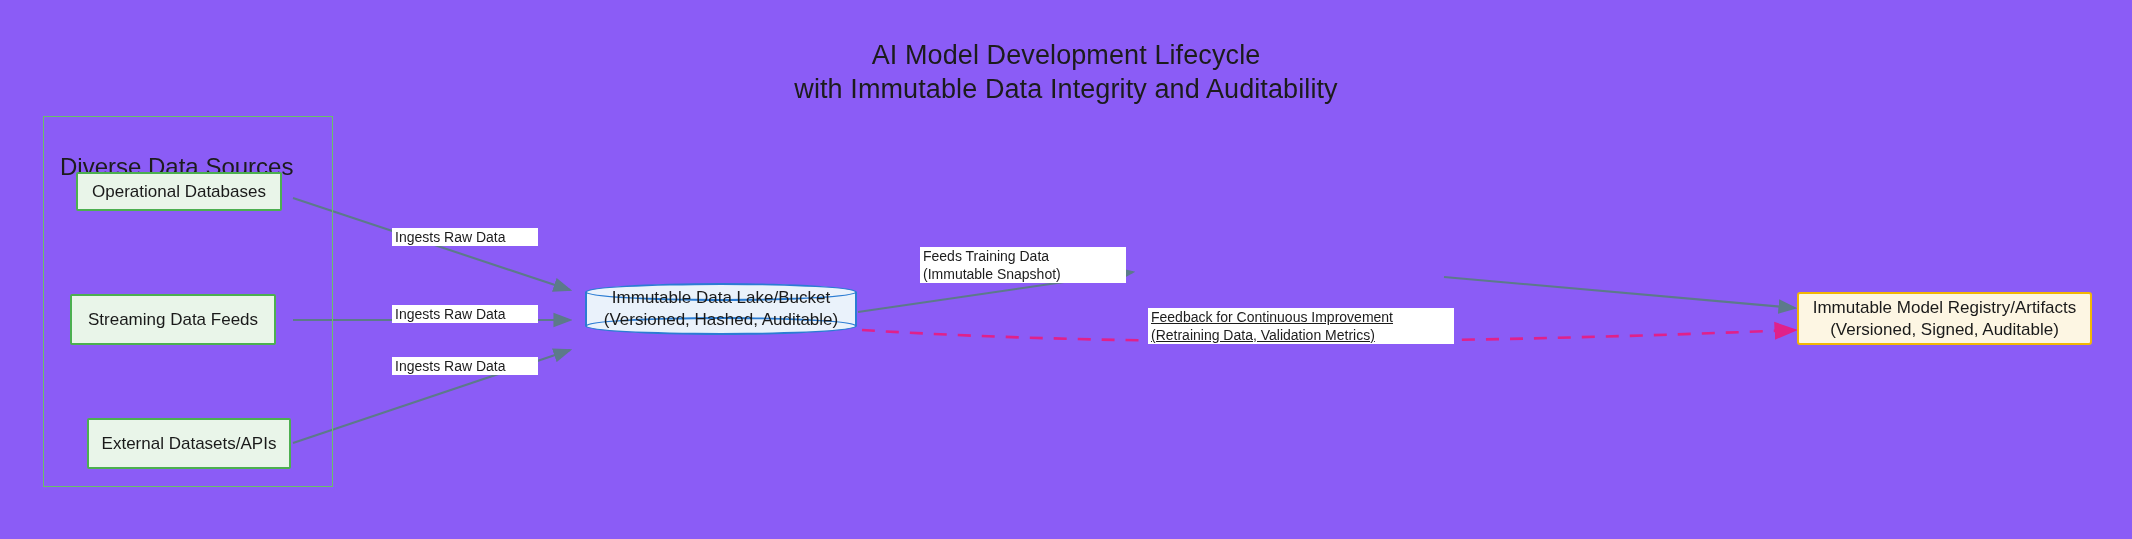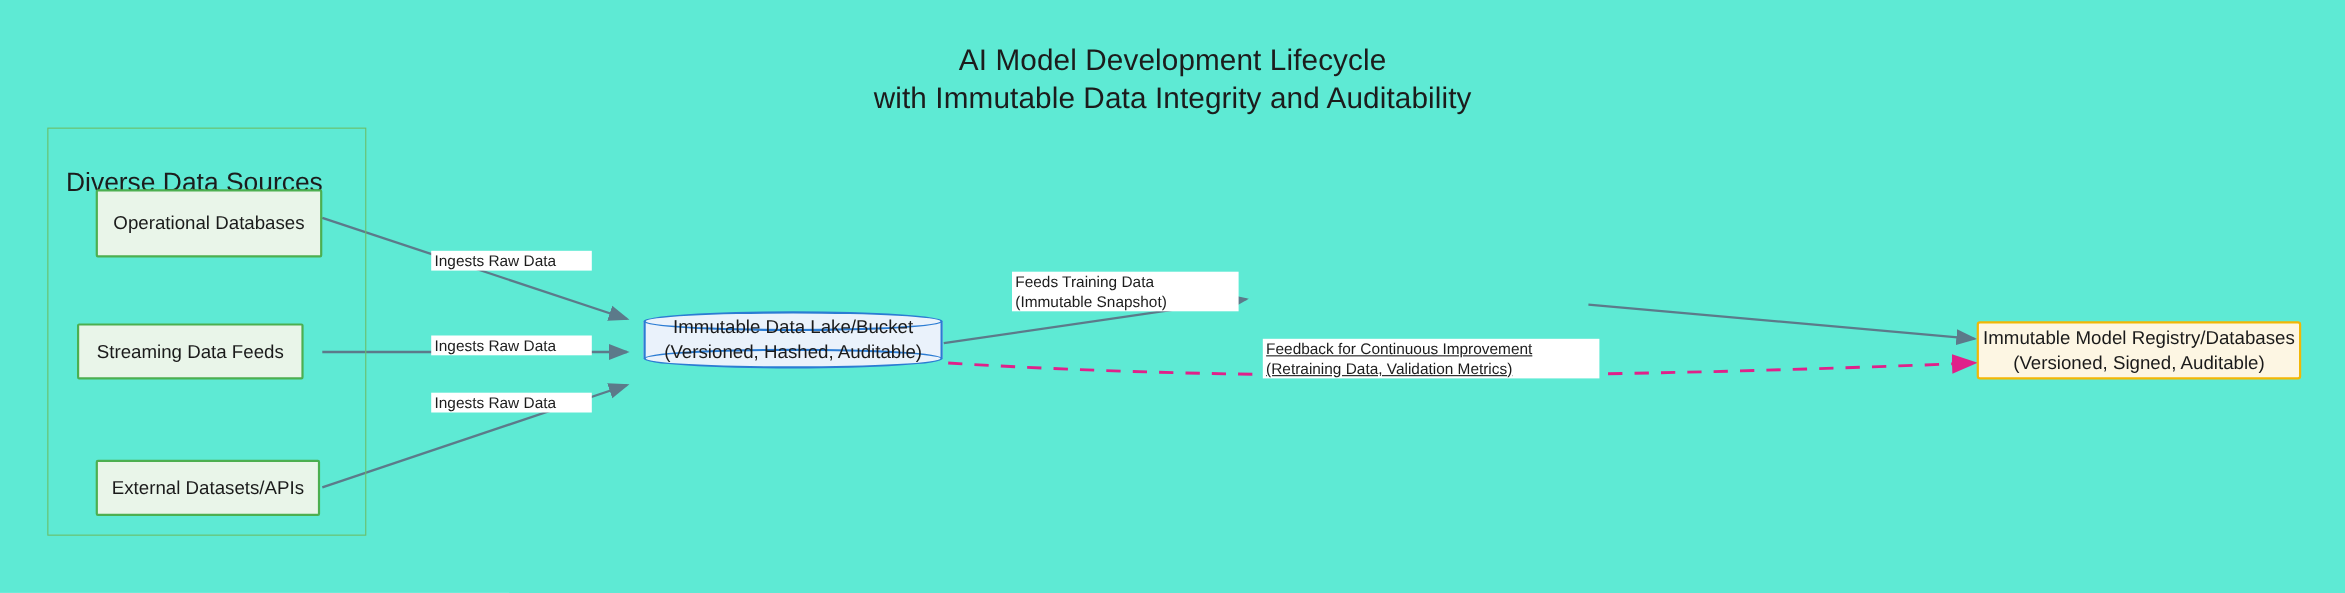--- a/index.html
+++ b/index.html
@@ -8,21 +8,21 @@
     background: #ffffff;
   }
   body {
     font-family: "Liberation Sans", sans-serif;
     color: #1f1f1f;
   }
   #canvas {
     position: relative;
     width: 2132px;
     height: 539px;
-    background: #5eead4;
+    background: #8b5cf6;
     overflow: hidden;
   }
 
   
   #diagram-title {
     position: absolute;
     left: 0;
     top: 38px;
     width: 2132px;
     text-align: center;
@@ -181,21 +181,21 @@
 
     <path d="M 1444 277 L 1795 308" fill="none" stroke="#5c7a8a" stroke-width="2.1" marker-end="url(#arrow-solid)"></path>
 
     <path d="M 862 330 C 1150 348, 1500 342, 1795 330" fill="none" stroke="#e0218a" stroke-width="2.6" stroke-dasharray="13 11" marker-end="url(#arrow-feedback)"></path>
   </svg>
 
   <div class="subgraph" style="left:43px; top:116px; width:290px; height:371px;">
   </div>
   <div class="subgraph-title" style="left:60px; top:122px;">Diverse Data Sources</div>
 
-  <div class="node node-src" style="left:87px; top:172px; width:206px; height:62px;">
+  <div class="node node-src" style="left:76px; top:172px; width:206px; height:39px;">
     <span>Operational Databases</span>
   </div>
 
   <div class="node node-src" style="left:70px; top:294px; width:206px; height:51px;">
     <span>Streaming Data Feeds</span>
   </div>
 
   <div class="node node-src" style="left:87px; top:418px; width:204px; height:51px;">
     <span>External Datasets/APIs</span>
   </div>
@@ -203,21 +203,21 @@
   <div class="node-cyl" style="left:585px; top:283px; width:272px; height:52px;">
     <div class="cyl-body"></div>
     <div class="cyl-bottom"></div>
     <div class="cyl-top"></div>
     <div class="cyl-label">Immutable Data Lake/Bucket
 (Versioned, Hashed, Auditable)</div>
   </div>
 
 
   <div class="node node-registry" style="left:1797px; top:292px; width:295px; height:53px;">
-    <span>Immutable Model Registry/Databases
+    <span>Immutable Model Registry/Artifacts
 (Versioned, Signed, Auditable)</span>
   </div>
 
   <div class="edge-label" style="left:392px; top:228px; width:140px;">Ingests Raw Data</div>
 
   <div class="edge-label" style="left:392px; top:305px; width:140px;">Ingests Raw Data</div>
 
   <div class="edge-label" style="left:392px; top:357px; width:140px;">Ingests Raw Data</div>
 
   <div class="edge-label" style="left:920px; top:247px; width:200px;">Feeds Training Data

